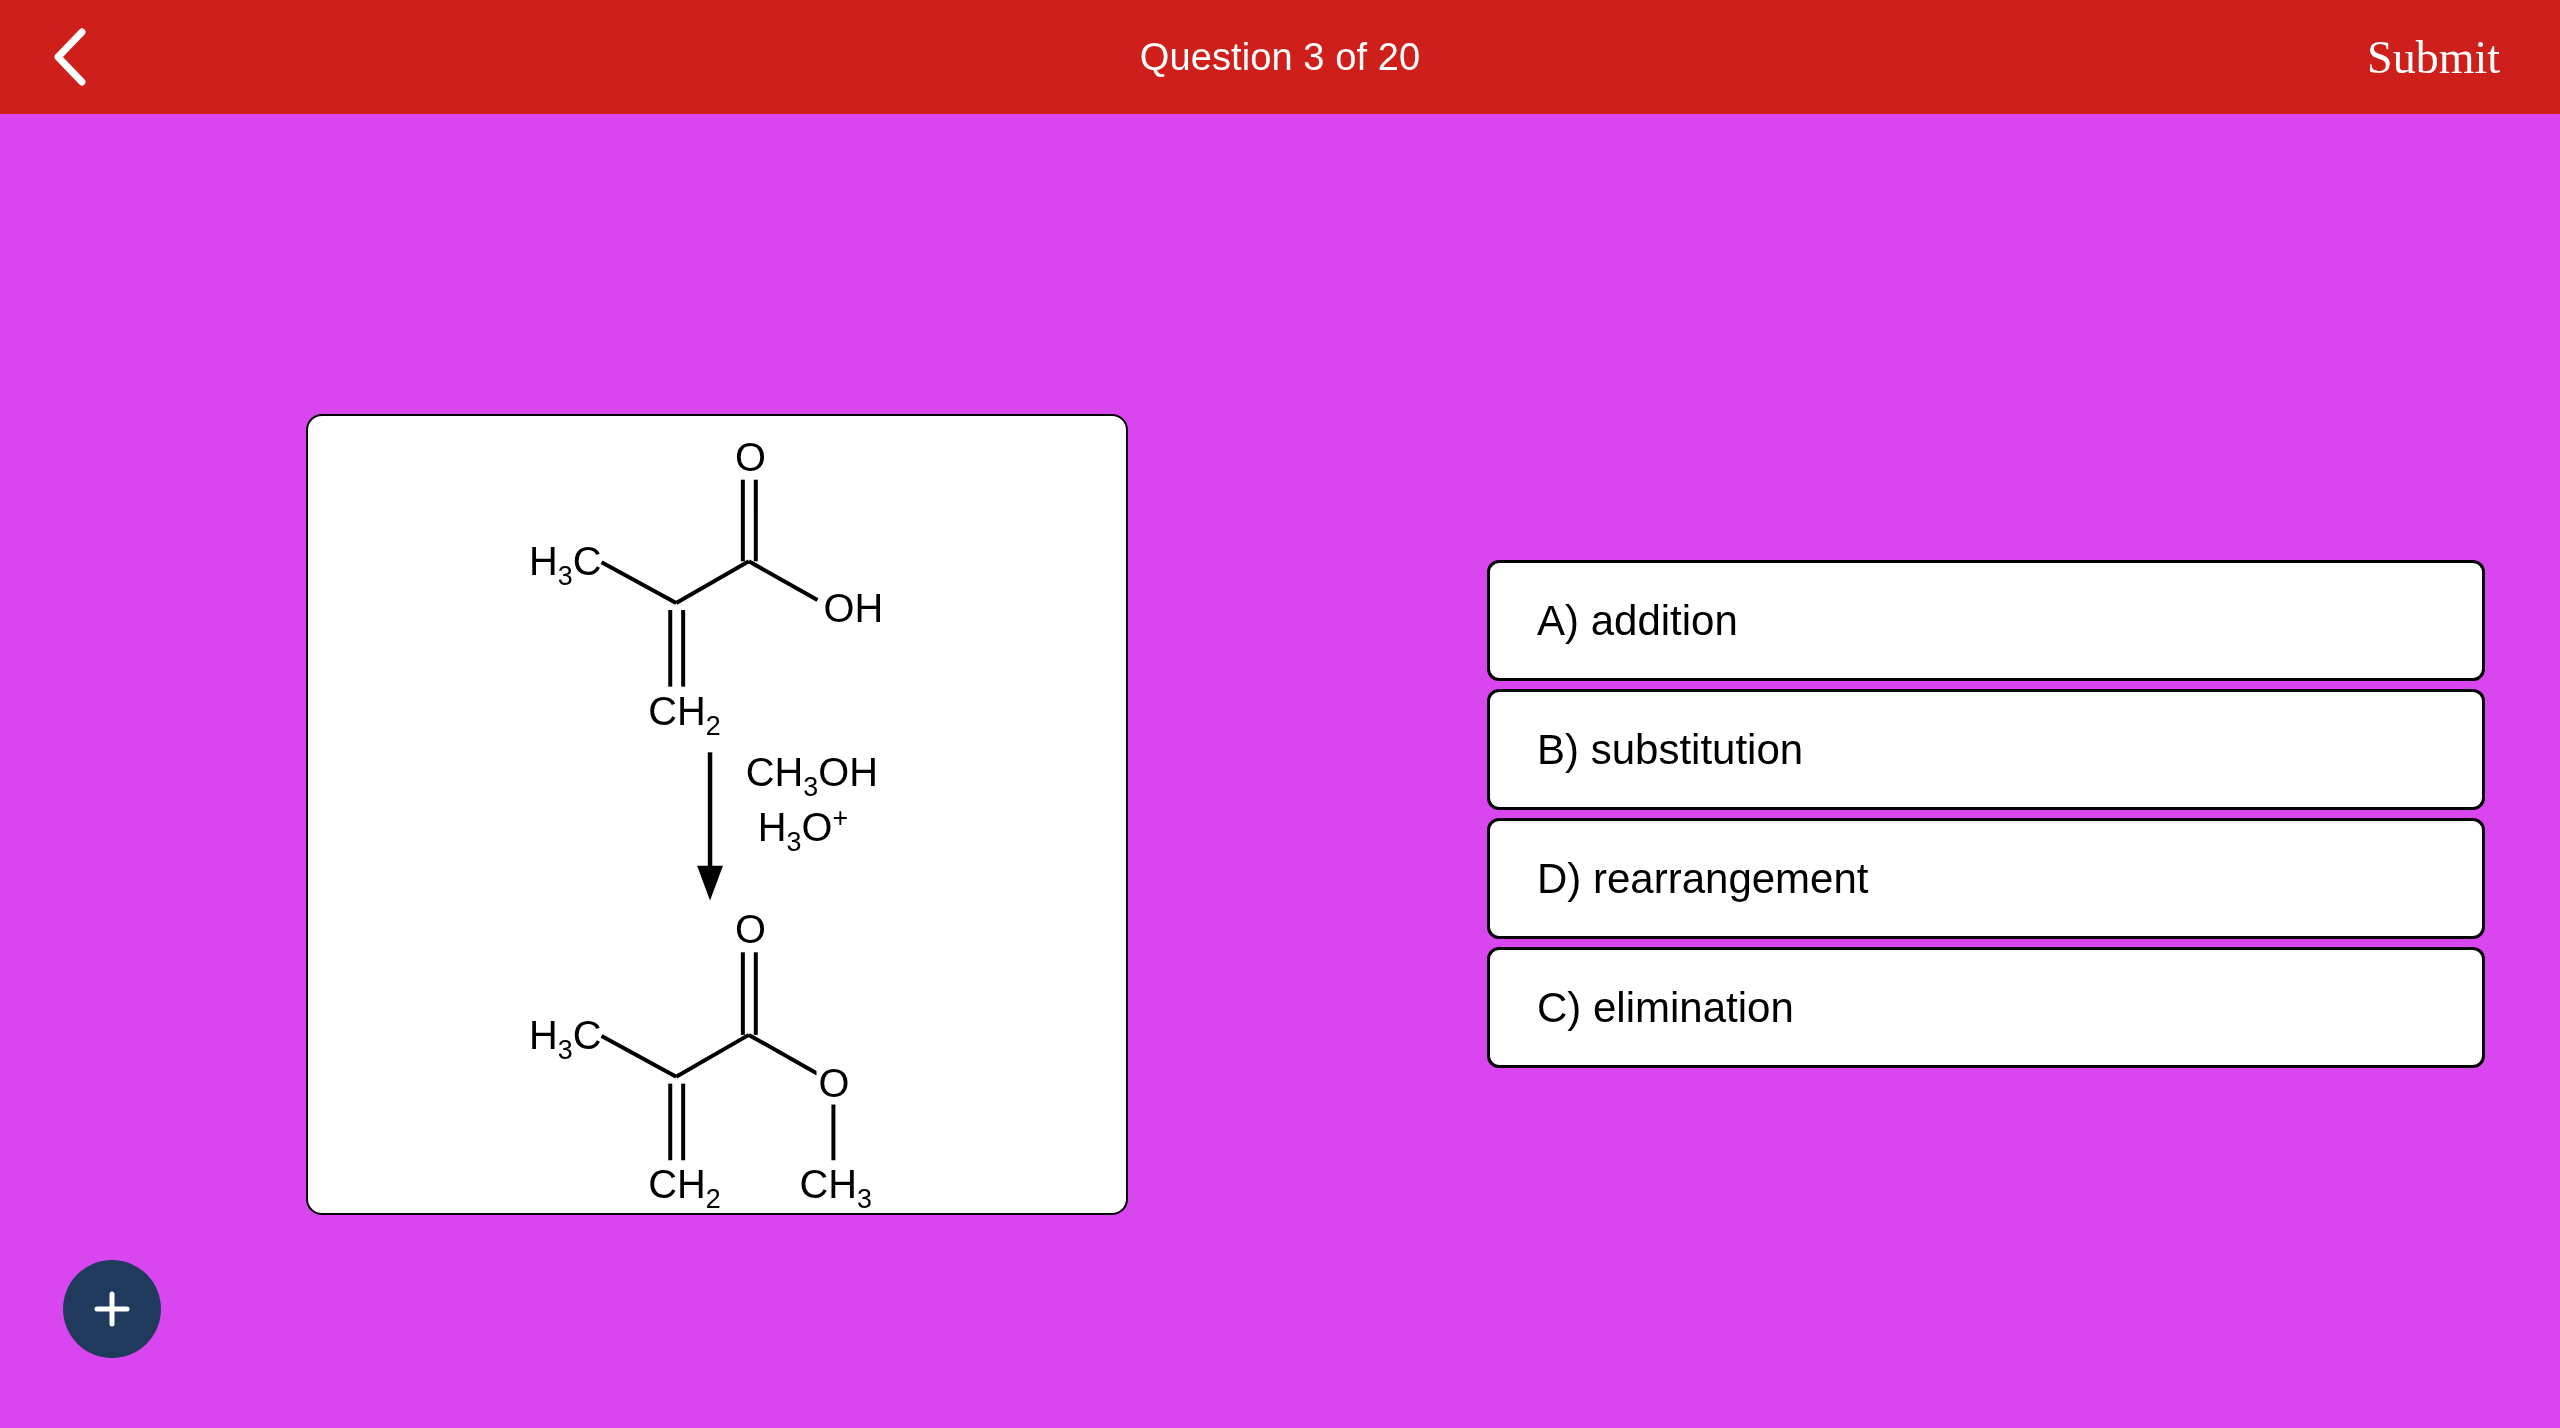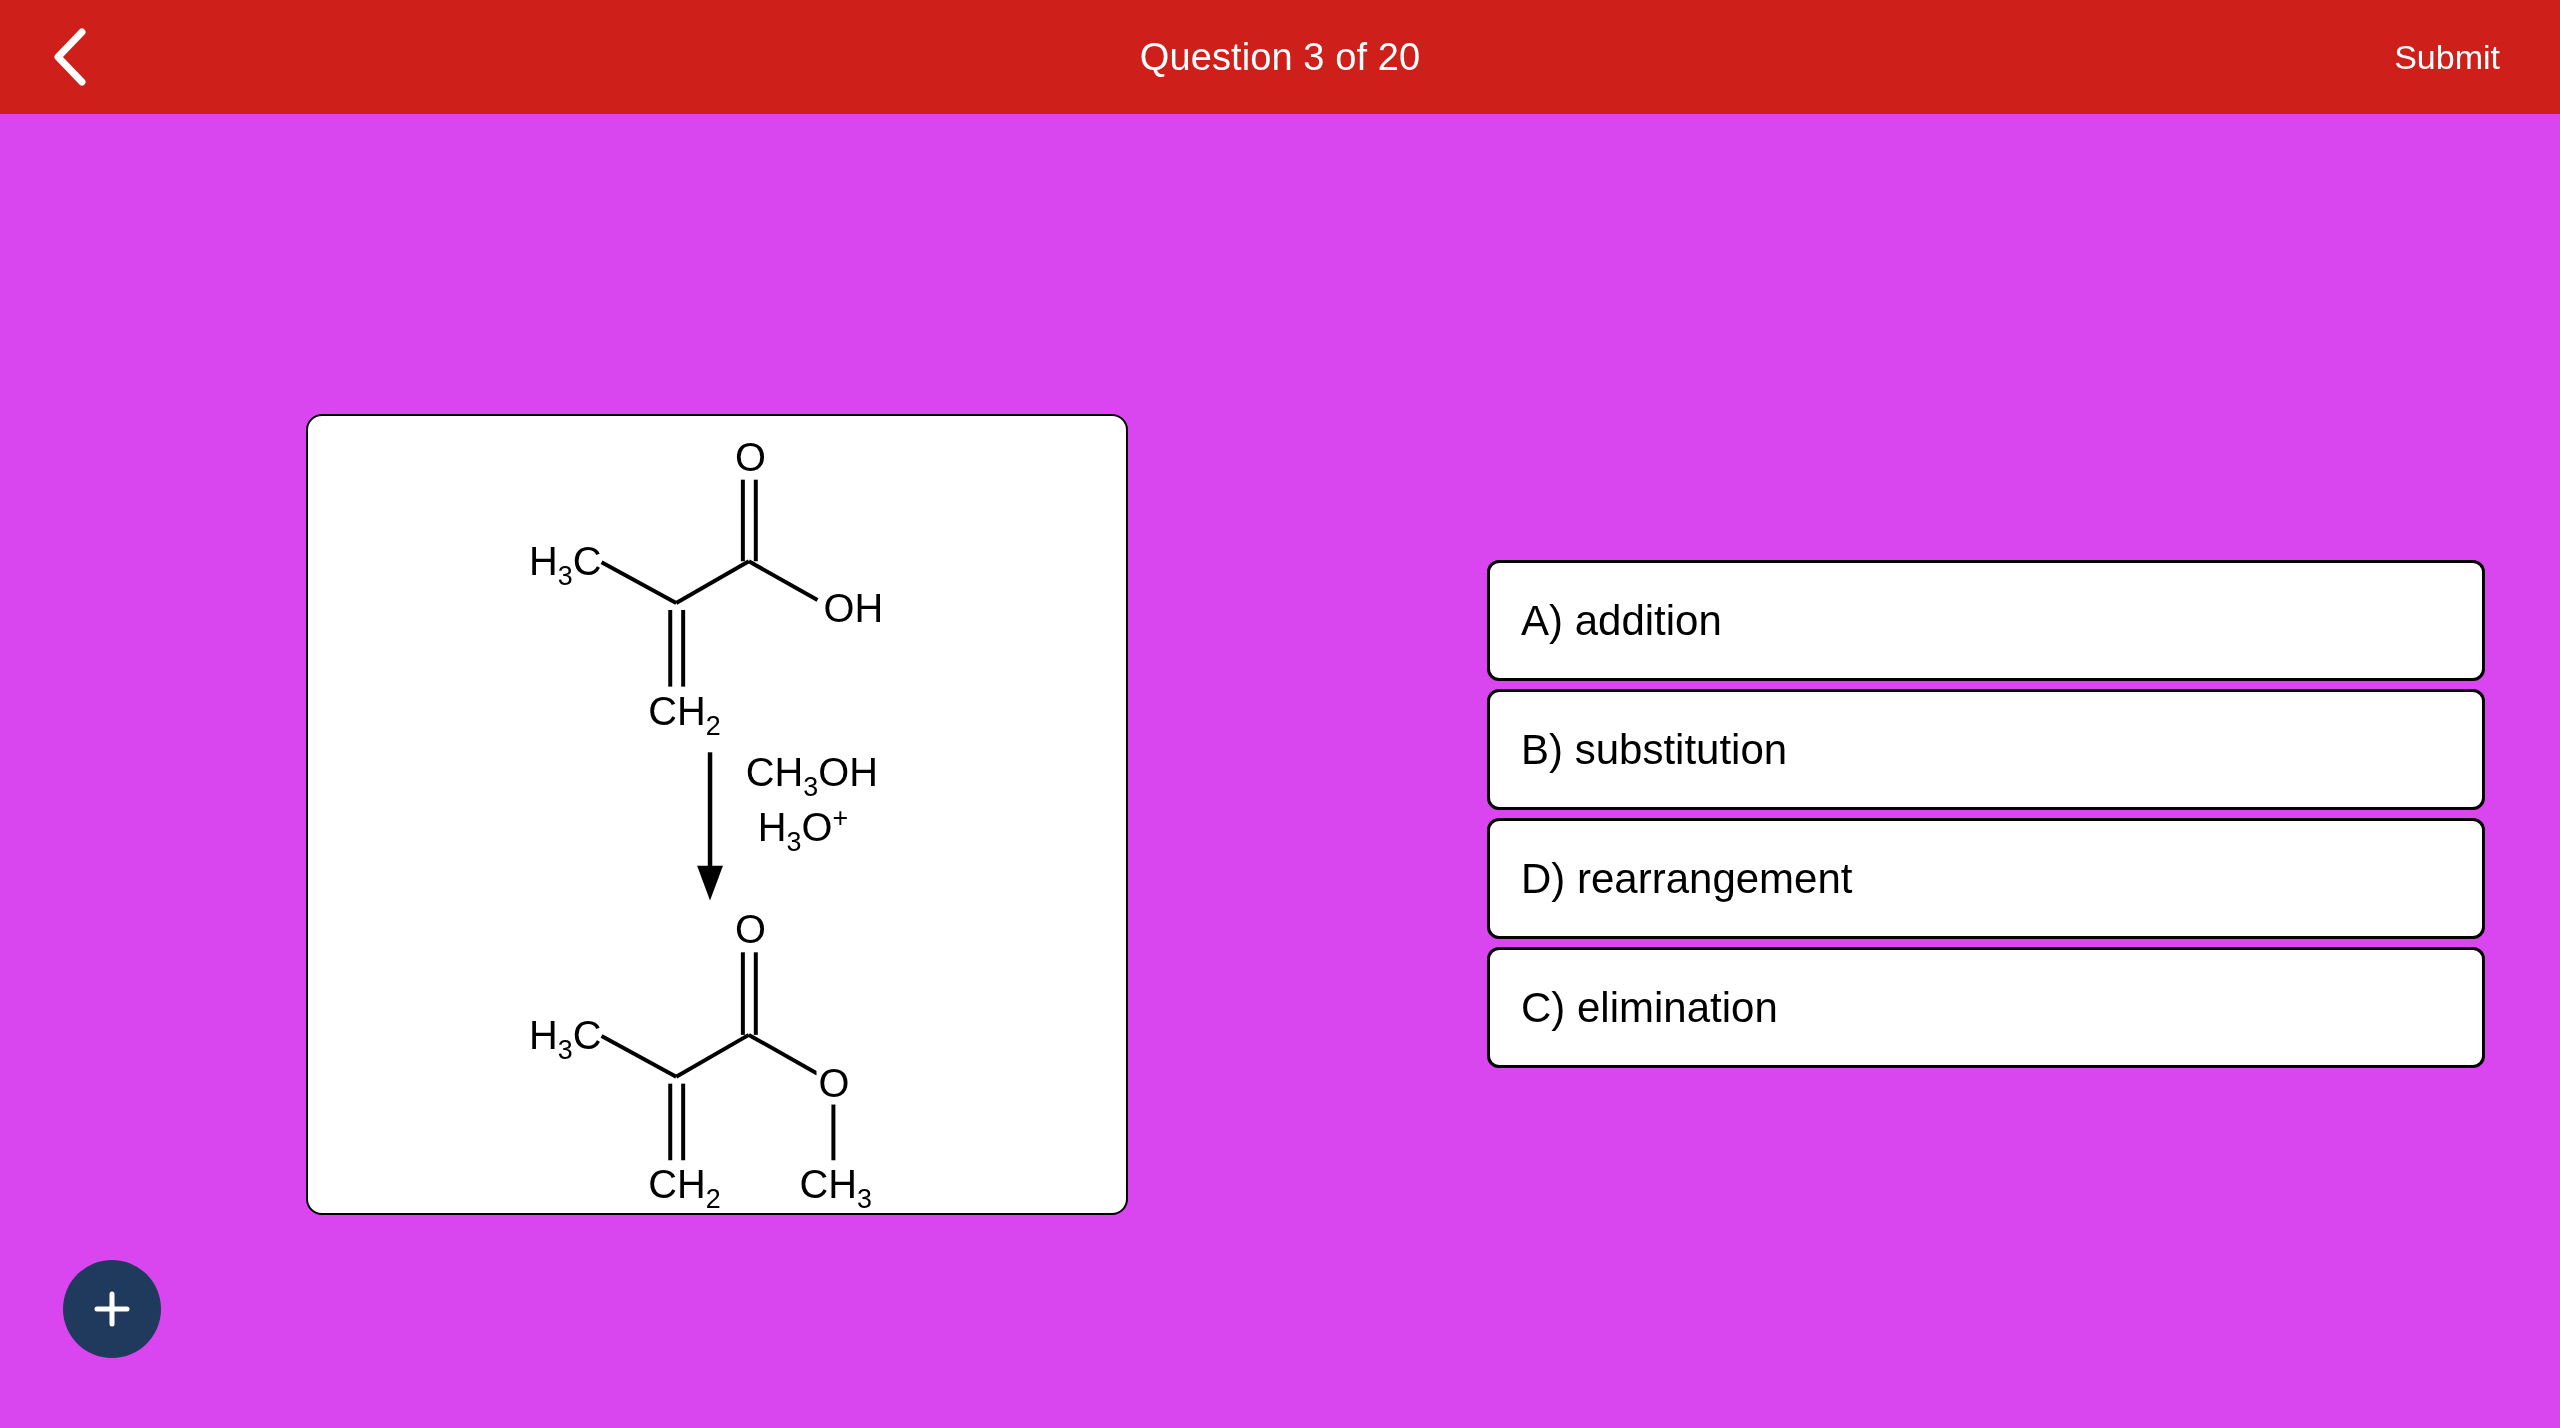--- a/index.html
+++ b/index.html
@@ -53,26 +53,26 @@
     font-size: 38px;
     font-weight: 400;
     letter-spacing: 0.1px;
   }
 
   .submit-btn {
     position: absolute;
     right: 56px; top: 50%;
     transform: translateY(-50%);
     color: #ffffff;
-    font-size: 34px;
+    font-size: 46px;
     font-weight: 400;
     cursor: pointer;
     background: transparent;
     border: none;
-    font-family: Liberation Sans, sans-serif;
+    font-family: Liberation Serif, serif;
     padding: 6px 4px;
   }
 
   
   .prompt {
     position: absolute;
     left: 0;
     top: 131px;
     width: 1566px;
     text-align: center;
@@ -123,21 +123,21 @@
   }
 
   .option {
     width: 998px;
     height: 121px;
     border: 3.5px solid #000000;
     border-radius: 12px;
     background: #ffffff;
     display: flex;
     align-items: center;
-    padding-left: 31px;
+    padding-left: 47px;
     margin-bottom: 8px;
     cursor: pointer;
     font-size: 42px;
     color: #000000;
     font-family: "Liberation Sans", sans-serif;
   }
   .option:last-child { margin-bottom: 0; }
 
   
   .fab {

